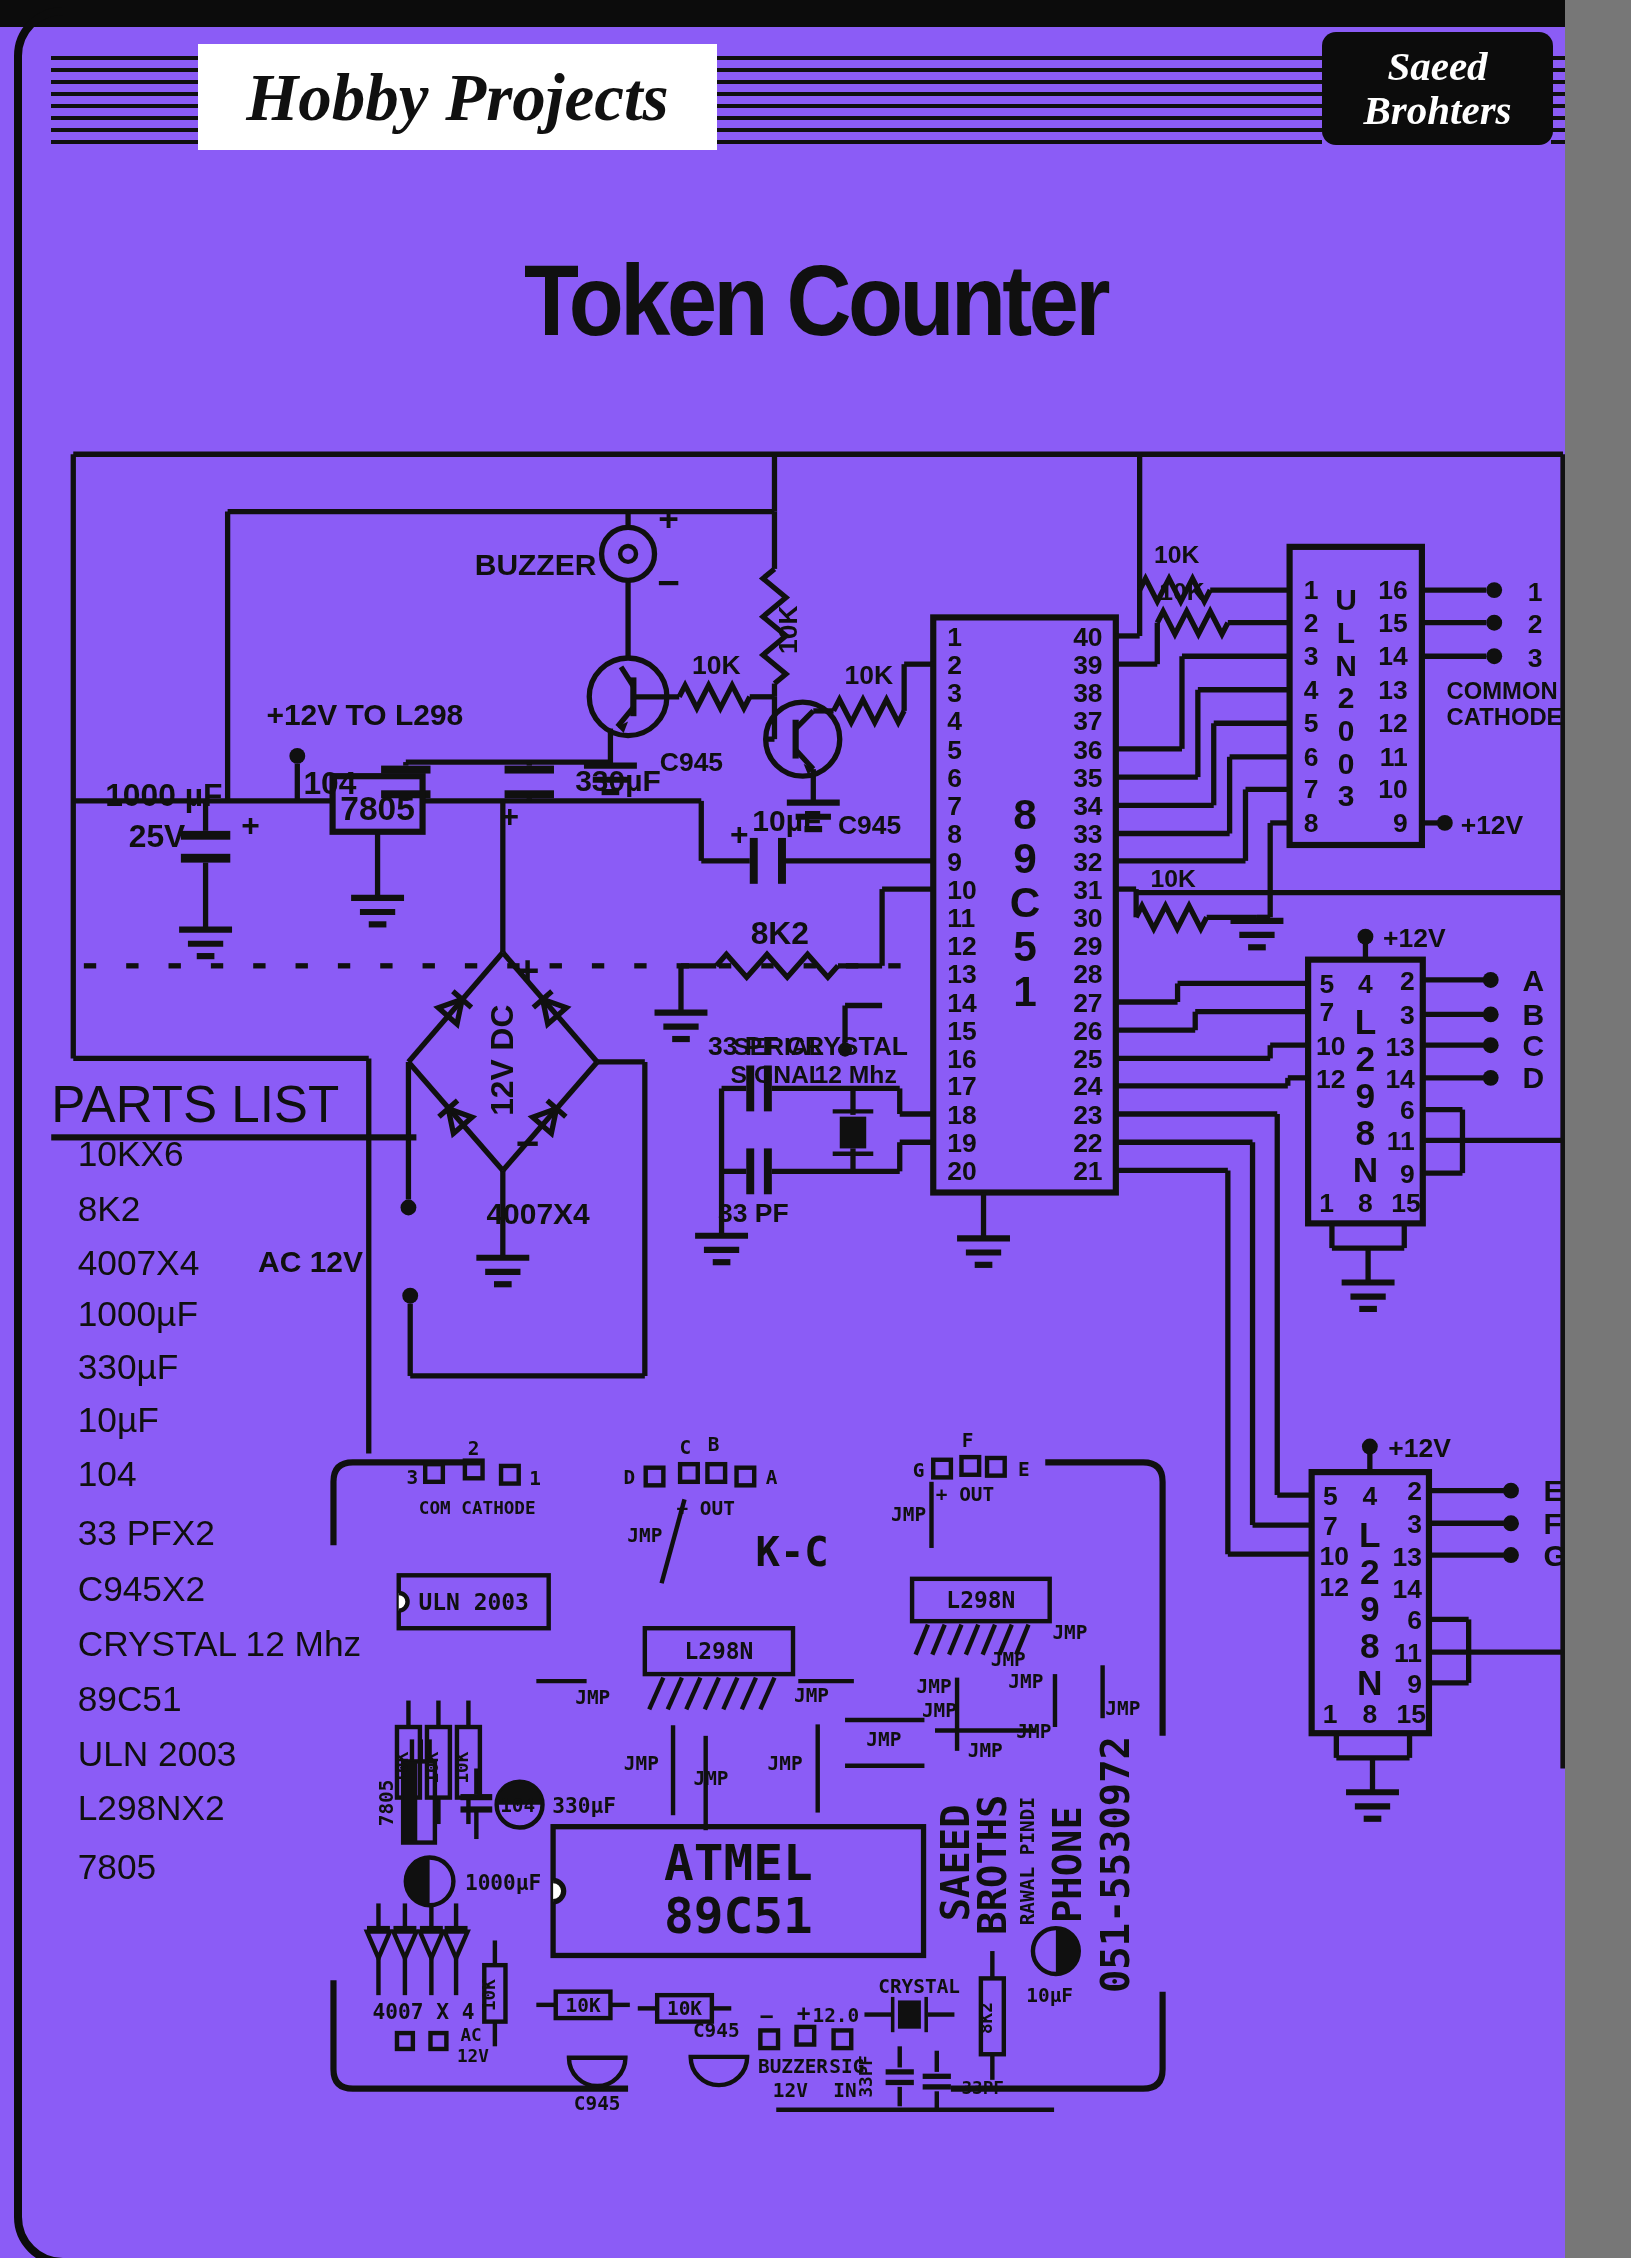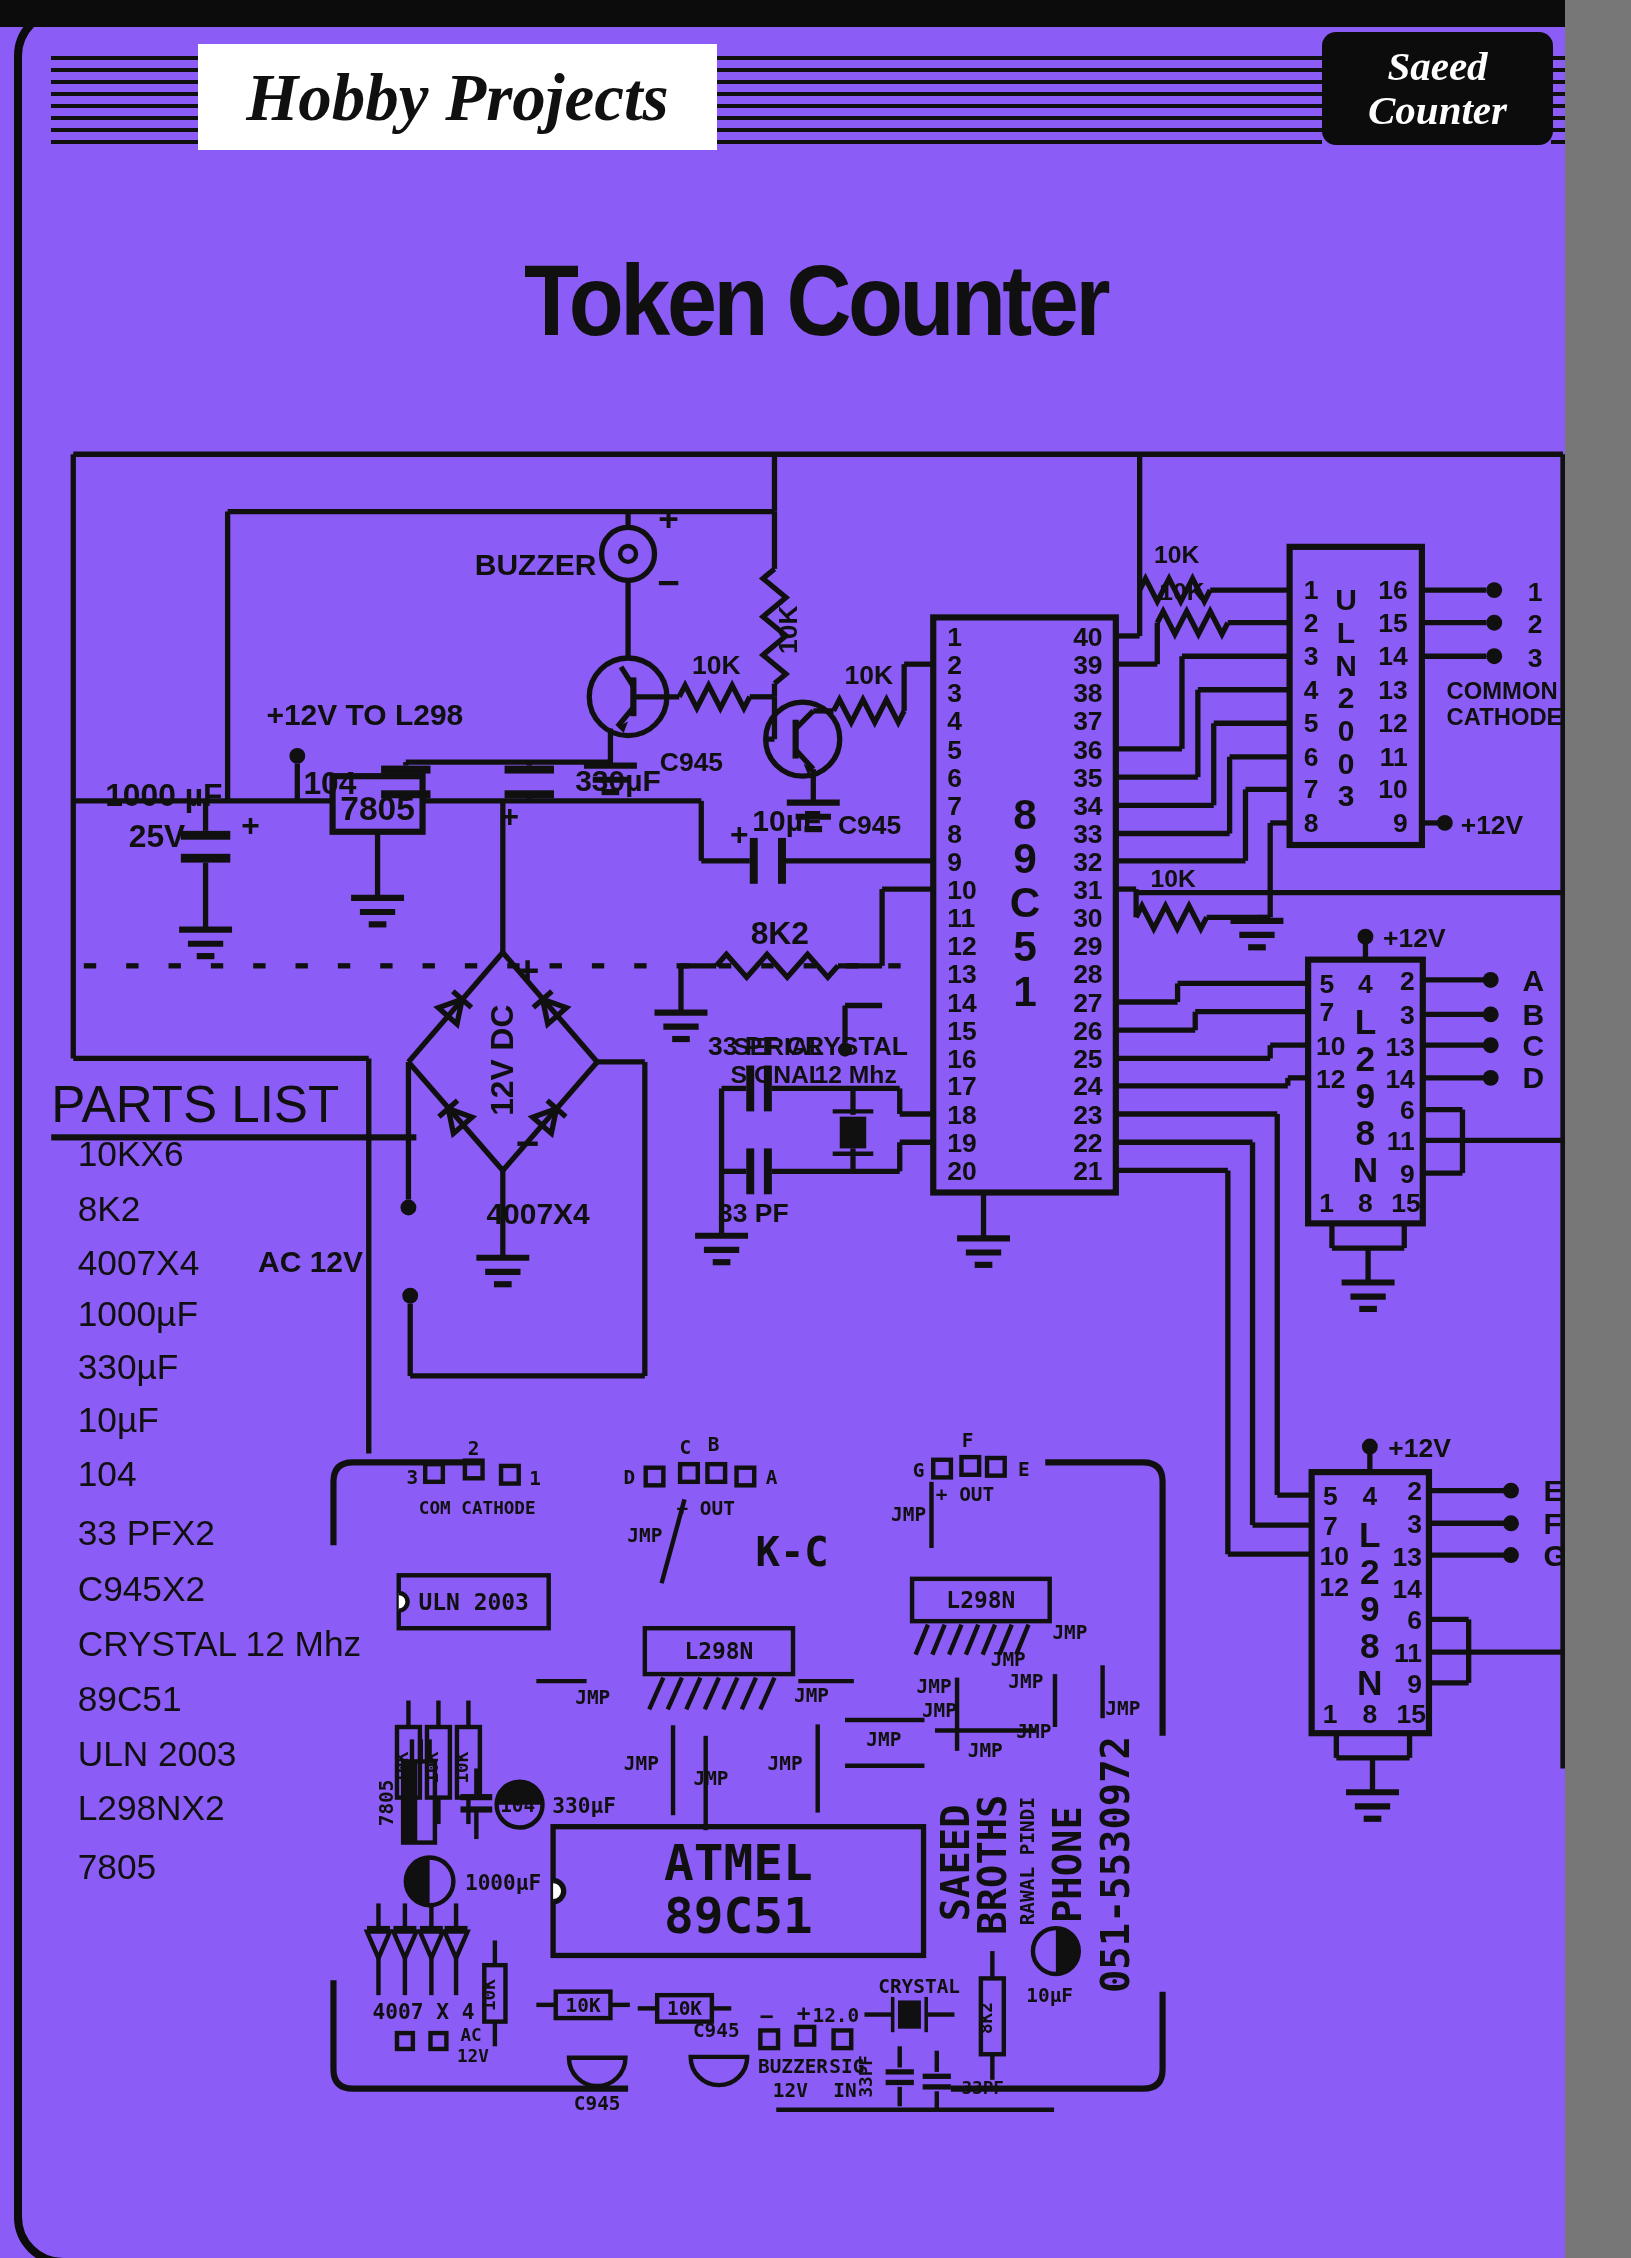--- a/index.html
+++ b/index.html
@@ -26,21 +26,21 @@
 
 <div class="page">
   <div class="topband"></div>
   <div class="frame"></div>
   <div class="lines lines-left"></div>
   <div class="lines lines-mid"></div>
   <div class="lines lines-right"></div>
   <div class="brand">Hobby Projects</div>
   <div class="badge">
     <span>Saeed</span>
-    <span>Counter</span>
+    <span>Brohters</span>
   </div>
   <div class="title">Token Counter</div>
 
   <svg id="art" width="1631" height="2258" viewBox="0 0 1849 2560">
 
     <g id="chips" fill="none" stroke="#101010" stroke-width="7">
       <rect x="1058" y="700" width="207" height="652"></rect>
       <rect x="1462" y="620" width="150" height="338"></rect>
       <rect x="1483" y="1088" width="130" height="299"></rect>
       <rect x="1487" y="1669" width="133" height="296"></rect>

